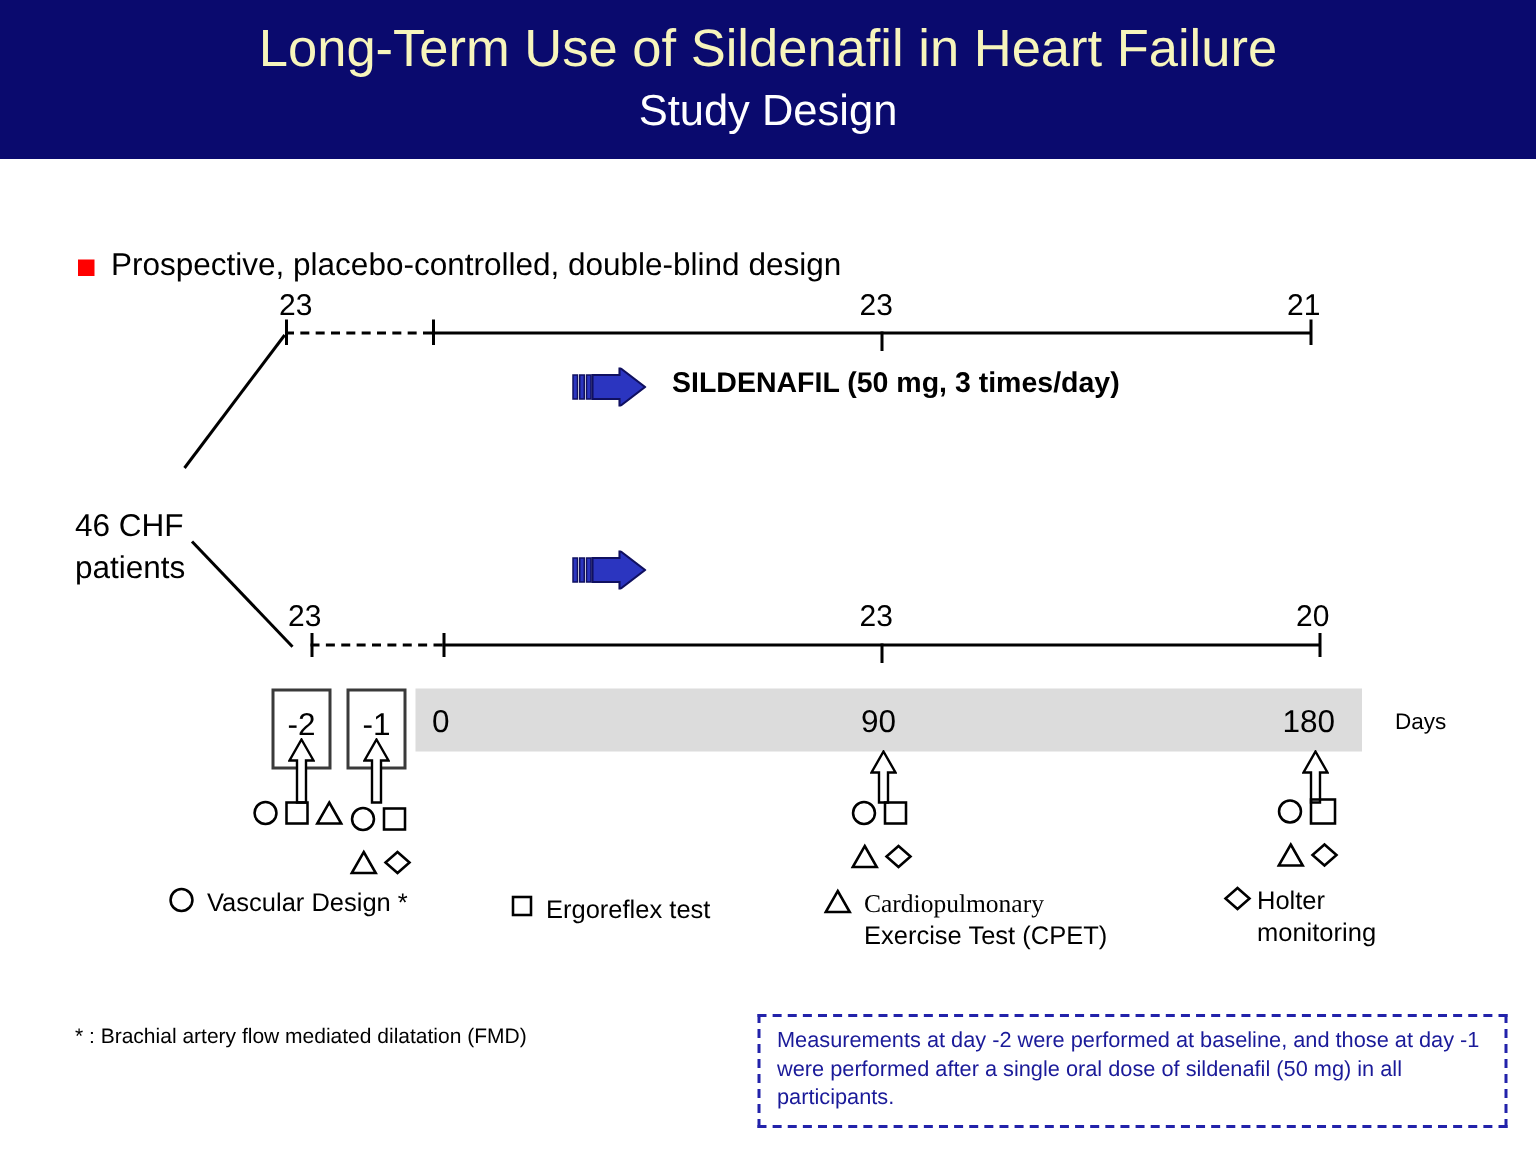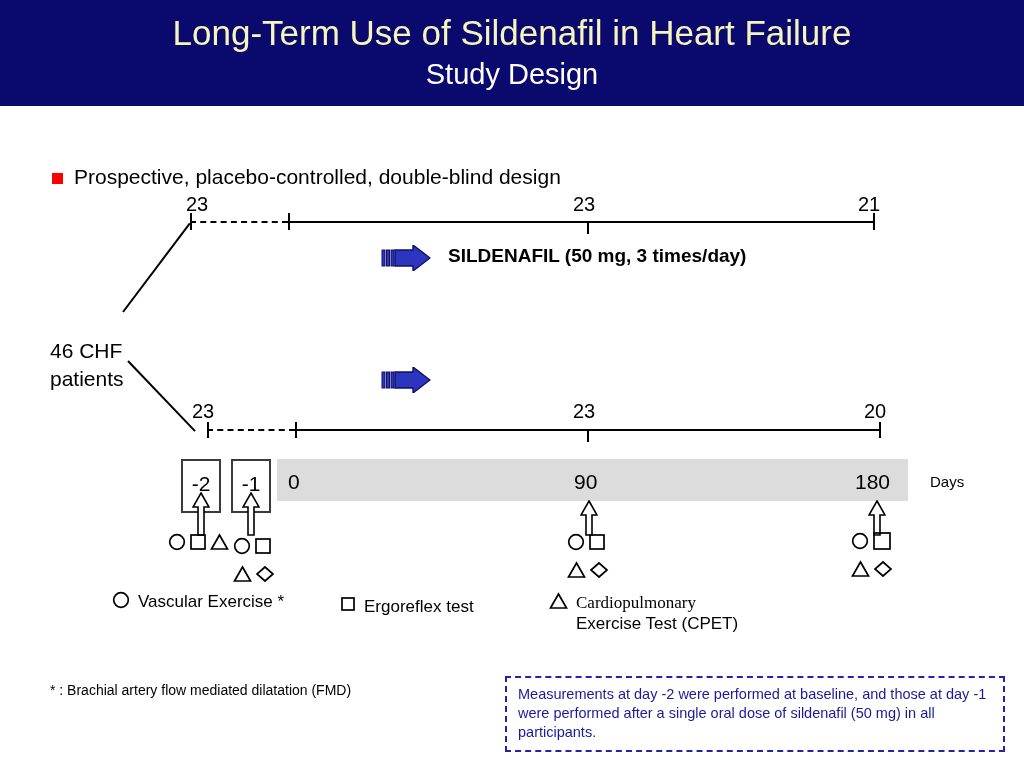--- a/index.html
+++ b/index.html
@@ -401,21 +401,21 @@
       </span>
     </div>
   </div>
 
   <div class="legend-item" style="left:112px; top:591px;">
     <span>
       <svg width="18" height="18" viewBox="0 0 18 18">
           <circle cx="9" cy="9" r="7.3" fill="none" stroke="#000" stroke-width="1.7"></circle>
         </svg>
     </span>
-    <span class="legend-label">Vascular Exercise *</span>
+    <span class="legend-label">Vascular Design *</span>
   </div>
 
   <div class="legend-item" style="left:340px; top:596px;">
     <span>
       <svg width="16" height="16" viewBox="0 0 16 16">
           <rect x="2" y="2" width="12" height="12" fill="none" stroke="#000" stroke-width="1.7"></rect>
         </svg>
     </span>
     <span class="legend-label">Ergoreflex test</span>
   </div>
@@ -425,20 +425,28 @@
       <svg width="19" height="18" viewBox="0 0 19 18">
           <polygon points="9.5,2 17.5,16 1.5,16" fill="none" stroke="#000" stroke-width="1.7"></polygon>
         </svg>
     </span>
     <span class="legend-label">
       <span style="display:block;font-family:Liberation Serif, serif;">Cardiopulmonary</span>
       <span style="display:block;">Exercise Test (CPET)</span>
     </span>
   </div>
 
+  <div class="legend-item" style="left:815px; top:590px; gap:3px;">
+    <span>
+      <svg width="20" height="18" viewBox="0 0 20 18">
+          <polygon points="10,2 18,9 10,16 2,9" fill="none" stroke="#000" stroke-width="1.7"></polygon>
+        </svg>
+    </span>
+    <span class="legend-label">Holter monitoring</span>
+  </div>
 
   <div class="footnote">* : Brachial artery flow mediated dilatation (FMD)</div>
 
   <div class="note-box">
     <div class="note-text">Measurements at day -2 were performed at baseline, and those at day -1 were performed after a single oral dose of sildenafil (50 mg) in all participants.</div>
   </div>
 
 </div>
 
 </body></html>

